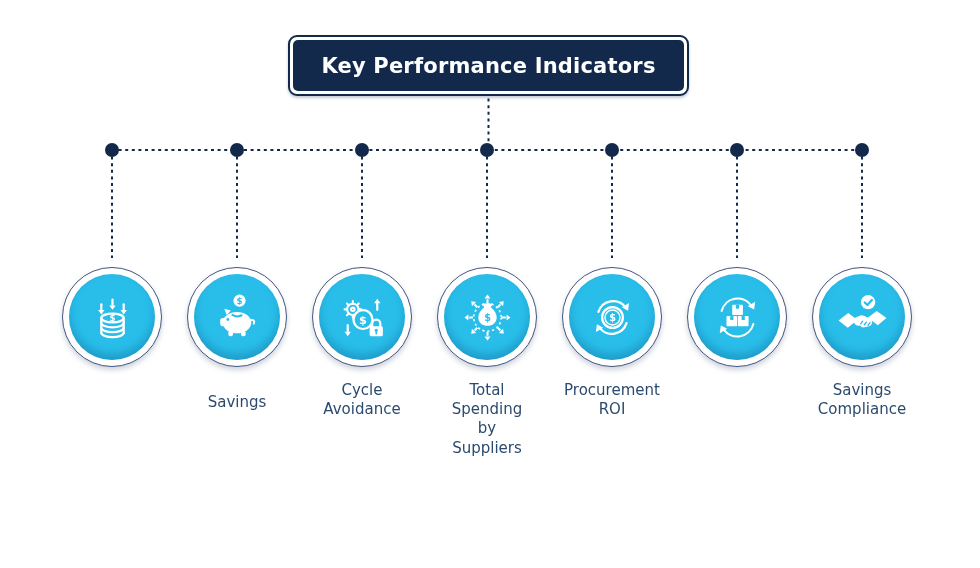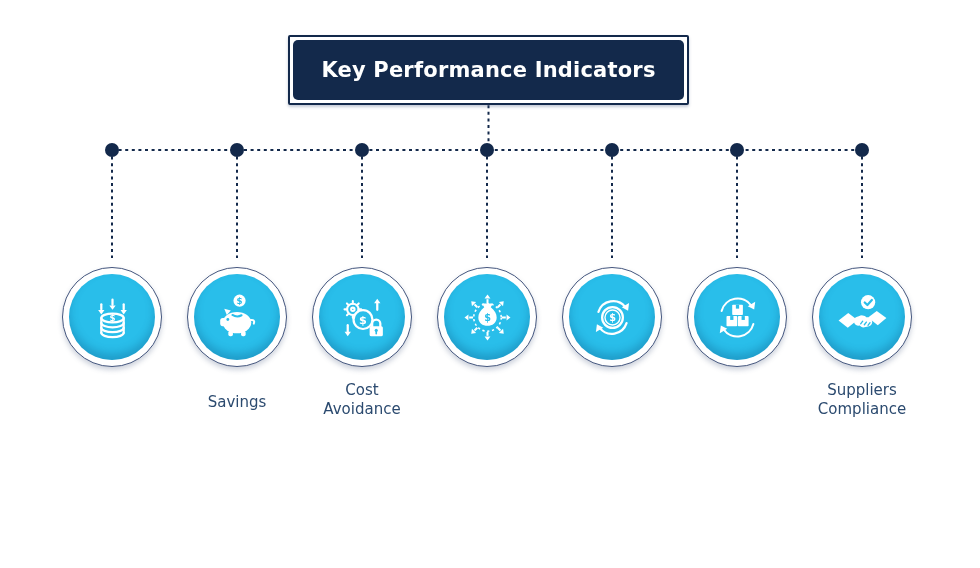--- a/index.html
+++ b/index.html
@@ -5,22 +5,22 @@
   html,body { margin:0; padding:0; background:#ffffff; }
   body { font-family: "DejaVu Sans", "Liberation Sans", sans-serif; }
   .canvas {
     position:relative; width:980px; height:568px; background:#ffffff;
     overflow:hidden;
   }
   svg.connectors { position:absolute; left:0; top:0; }
 
   
   .title-outer {
-    position:absolute; left:288px; top:35px; width:401px; height:70px;
-    box-sizing:border-box; border:2px solid #13294B; border-radius:2px;
+    position:absolute; left:288px; top:35px; width:401px; height:61px;
+    box-sizing:border-box; border:2px solid #13294B; border-radius:9px;
     background:#ffffff; padding:3px;
     box-shadow:0 2px 3px rgba(60,80,120,0.30);
   }
   .title-inner {
     width:100%; height:100%; background:#13294B; border-radius:5px;
     display:flex; align-items:center; justify-content:center;
   }
   .title-text { color:#ffffff; font-weight:bold; font-size:21px; letter-spacing:0.2px; }
 
   
@@ -154,21 +154,21 @@
             <path d="M42.5,9.5 l-3.1,4.4 h6.2 z"></path>
             <path d="M13.5,46.5 l-3.1,-4.4 h6.2 z"></path>
             <rect x="35" y="36.5" width="13" height="10" rx="1.6"></rect>
           </g>
           <circle cx="41.5" cy="40.5" r="1.5" fill="#29BEEA"></circle>
           <line x1="41.5" y1="41.5" x2="41.5" y2="44" stroke="#29BEEA" stroke-width="1.6" stroke-linecap="round"></line>
           <text x="28.5" y="34" font-size="11" font-weight="bold" fill="#fff" text-anchor="middle" font-family="DejaVu Sans, sans-serif">$</text>
         </svg>
       </div>
     </div>
-    <div class="label">Cost Avoidance</div>
+    <div class="label">Cycle Avoidance</div>
   </div>
 
   <div class="item i3">
     <div class="ring">
       <div class="disc">
         <svg viewBox="0 0 56 56">
           <circle cx="28" cy="28" r="13.5" stroke="#fff" stroke-width="1.5" stroke-dasharray="2.2,2.6" fill="none"></circle>
           <g>
             <g>
                 <line x1="28" y1="13.8" x2="28" y2="10" stroke="#fff" stroke-width="2"></line>
@@ -201,40 +201,42 @@
             <g transform="rotate(315,28,28)">
                 <line x1="28" y1="13.8" x2="28" y2="10" stroke="#fff" stroke-width="2"></line>
                 <path d="M28,5.4 l-2.9,3.9 h5.8 z" fill="#fff"></path>
               </g>
           </g>
           <path d="M24.8,18 L22.6,14.2 h10.8 L31.2,18 c4,3.2 5.8,6.6 5.8,9.9 c0,5.2 -4.3,8.3 -9,8.3 s-9,-3.1 -9,-8.3 c0,-3.3 1.8,-6.7 5.8,-9.9 z" fill="#fff"></path>
           <text x="28" y="31.8" font-size="9.5" font-weight="bold" fill="#29BEEA" text-anchor="middle" font-family="DejaVu Sans, sans-serif">$</text>
         </svg>
       </div>
     </div>
+    <div class="label">Total Spending by Suppliers</div>
   </div>
 
   <div class="item i4">
     <div class="ring">
       <div class="disc">
         <svg viewBox="0 0 56 56">
           <circle cx="28" cy="28" r="10.2" stroke="#fff" stroke-width="2.2" fill="none"></circle>
           <circle cx="28" cy="28" r="7.4" stroke="#fff" stroke-width="1.4" fill="none"></circle>
           <text x="28" y="31.6" font-size="9.5" font-weight="bold" fill="#fff" text-anchor="middle" font-family="DejaVu Sans, sans-serif">$</text>
           <g>
             <path d="M14.2,22.5 A15.2,15.2 0 0 1 40.6,17.8" stroke="#fff" stroke-width="2.2" fill="none" stroke-linecap="round"></path>
             <path d="M44.3,13.8 l-1,7.6 -6.2,-3.4 z" fill="#fff"></path>
           </g>
           <g transform="rotate(180,28,28)">
             <path d="M14.2,22.5 A15.2,15.2 0 0 1 40.6,17.8" stroke="#fff" stroke-width="2.2" fill="none" stroke-linecap="round"></path>
             <path d="M44.3,13.8 l-1,7.6 -6.2,-3.4 z" fill="#fff"></path>
           </g>
         </svg>
       </div>
     </div>
+    <div class="label">Procurement ROI</div>
   </div>
 
   <div class="item i5">
     <div class="ring">
       <div class="disc">
         <svg viewBox="0 0 56 56">
           <g>
             <path d="M12.4,21.6 A16.3,16.3 0 0 1 41.6,16.4" stroke="#fff" stroke-width="2" fill="none" stroke-linecap="round"></path>
             <path d="M45.4,12.6 l-1,7.6 -6.3,-3.3 z" fill="#fff"></path>
           </g>
@@ -271,16 +273,16 @@
             <circle cx="26.5" cy="28.5" r="2.4"></circle>
           </g>
           <g stroke="#29BEEA" stroke-width="1.3" stroke-linecap="round">
             <line x1="26.2" y1="34.2" x2="28.2" y2="31.6"></line>
             <line x1="29.8" y1="35.1" x2="31.8" y2="32.5"></line>
             <line x1="33.4" y1="35.7" x2="35.4" y2="33.1"></line>
           </g>
         </svg>
       </div>
     </div>
-    <div class="label">Suppliers Compliance</div>
+    <div class="label">Savings Compliance</div>
   </div>
 
 </div>
 
 </body></html>

